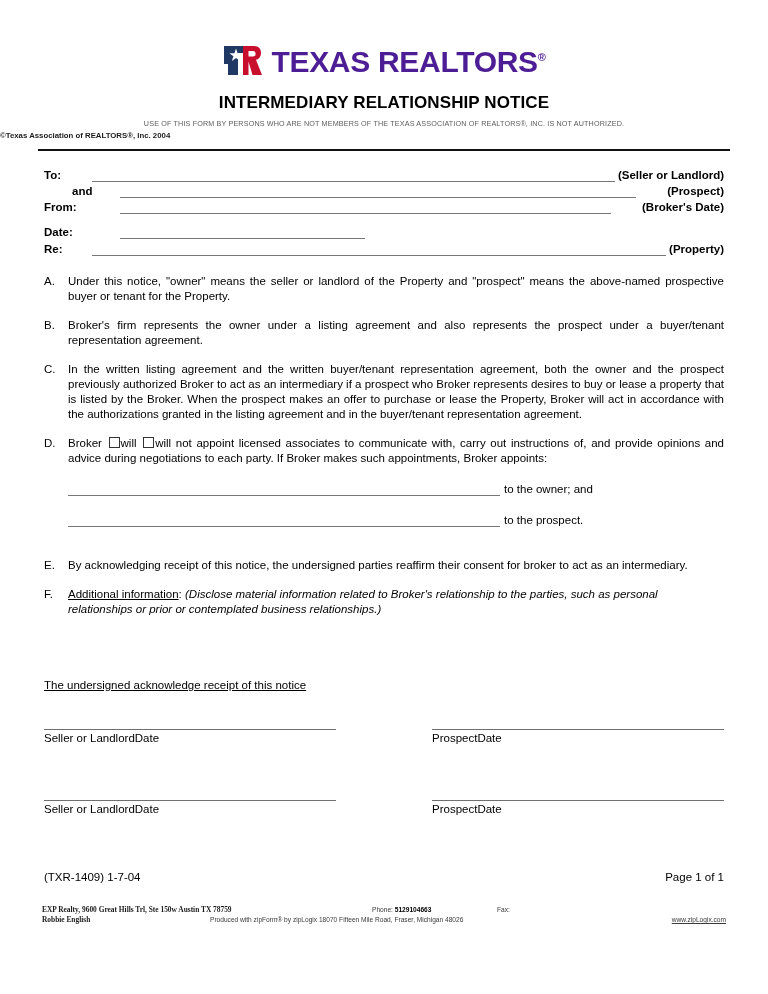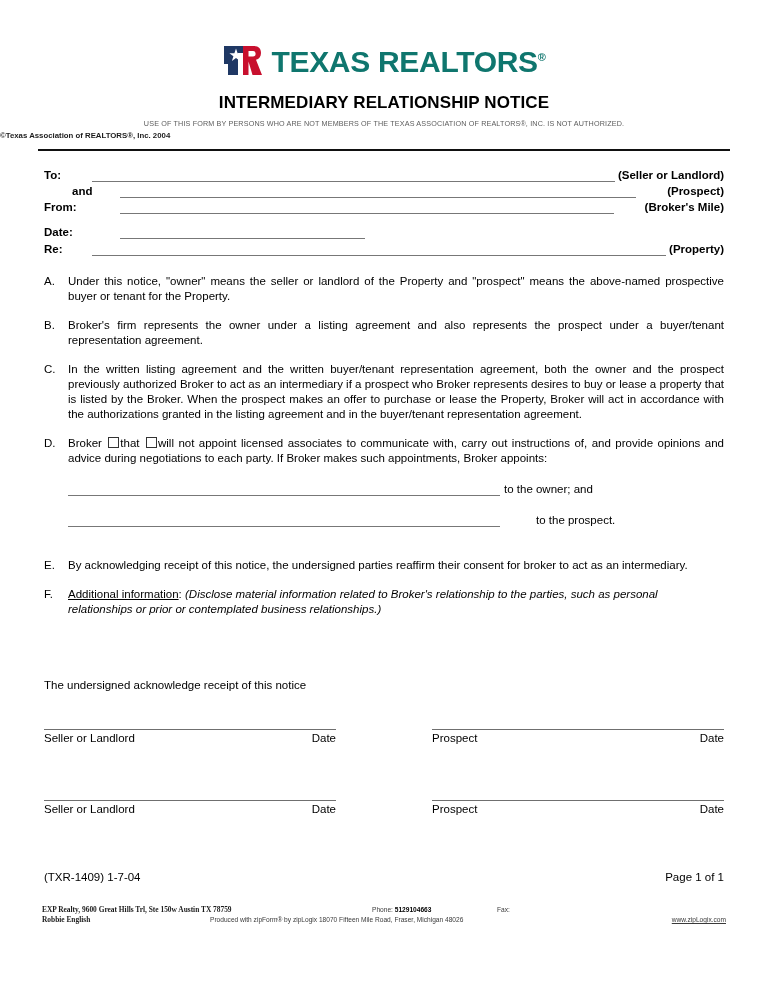--- a/index.html
+++ b/index.html
@@ -34,21 +34,21 @@
   .logo-mark {
     width: 40px;
     height: 33px;
     display: block;
   }
   .logo-word {
     font-family: "Liberation Sans", sans-serif;
     font-size: 30px;
     font-weight: bold;
     letter-spacing: -0.3px;
-    color: #0f766e;
+    color: #4c1d95;
     line-height: 1;
     position: relative;
     top: 1px;
   }
   .logo-word .reg {
     font-size: 11px;
     vertical-align: super;
     font-weight: bold;
   }
 
@@ -172,38 +172,38 @@
   .appoint-text {
     font-size: 11.5px;
     padding-left: 4px;
     line-height: 13px;
   }
 
   
   .ack {
     margin: 62px 44px 0 44px;
     font-size: 11.5px;
+    text-decoration: underline;
   }
   .sig-grid {
     margin: 38px 44px 0 44px;
   }
   .sig-pair {
     display: flex;
     justify-content: space-between;
     margin-bottom: 56px;
   }
   .sig-col {
     width: 292px;
   }
   .sig-line {
     border-top: 1.4px solid #6f6f6f;
   }
   .sig-cap {
     display: flex;
-    justify-content: space-between;
     font-size: 11.5px;
     padding-top: 2px;
   }
 
   
   .form-meta {
     display: flex;
     justify-content: space-between;
     margin: 0 44px;
     font-size: 11.5px;
@@ -280,21 +280,21 @@
 
     <div class="field-row tight">
       <span class="fld-label indent">and</span>
       <span class="fld-line"></span>
       <span class="fld-tag">(Prospect)</span>
     </div>
 
     <div class="field-row tight">
       <span class="fld-label">From:</span>
       <span class="fld-line"></span>
-      <span class="fld-tag">(Broker's Mile)</span>
+      <span class="fld-tag">(Broker's Date)</span>
     </div>
 
     <div class="spacer-8"></div>
 
     <div class="field-row tight">
       <span class="fld-label">Date:</span>
       <span class="fld-line short"></span>
     </div>
 
     <div class="field-row">
@@ -318,30 +318,30 @@
 
     <div class="clause">
       <span class="clause-letter">C.</span>
       <span class="clause-body">In the written listing agreement and the written buyer/tenant representation agreement, both the owner and the prospect previously authorized Broker to act as an intermediary if a prospect who Broker represents desires to buy or lease a property that is listed by the Broker. When the prospect makes an offer to purchase or lease the Property, Broker will act in accordance with the authorizations granted in the listing agreement and in the buyer/tenant representation agreement.</span>
     </div>
 
     <div class="clause">
       <span class="clause-letter">D.</span>
       <span class="clause-body">
         <span>Broker</span>
-        <span class="cbox"></span><span>that</span>
+        <span class="cbox"></span><span>will</span>
         <span class="cbox"></span><span>will not</span>
         <span>appoint licensed associates to communicate with, carry out instructions of, and provide opinions and advice during negotiations to each party. If Broker makes such appointments, Broker appoints:</span>
 
         <span class="appoint" style="display:block;">
           <span class="appoint-row" style="display:flex;">
             <span class="appoint-line"></span>
             <span class="appoint-text">to the owner; and</span>
           </span>
-          <span class="appoint-row" style="display:flex;gap:32px;">
+          <span class="appoint-row" style="display:flex;">
             <span class="appoint-line"></span>
             <span class="appoint-text">to the prospect.</span>
           </span>
         </span>
       </span>
     </div>
 
     <div class="clause">
       <span class="clause-letter">E.</span>
       <span class="clause-body">By acknowledging receipt of this notice, the undersigned parties reaffirm their consent for broker to act as an intermediary.</span>

